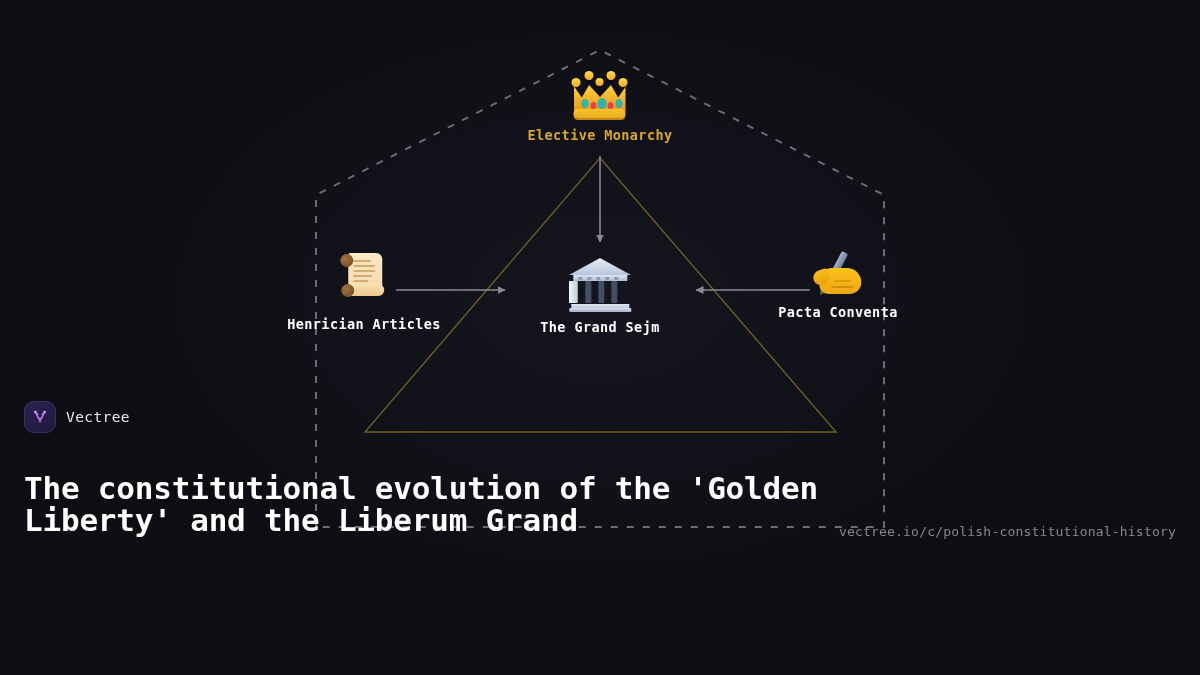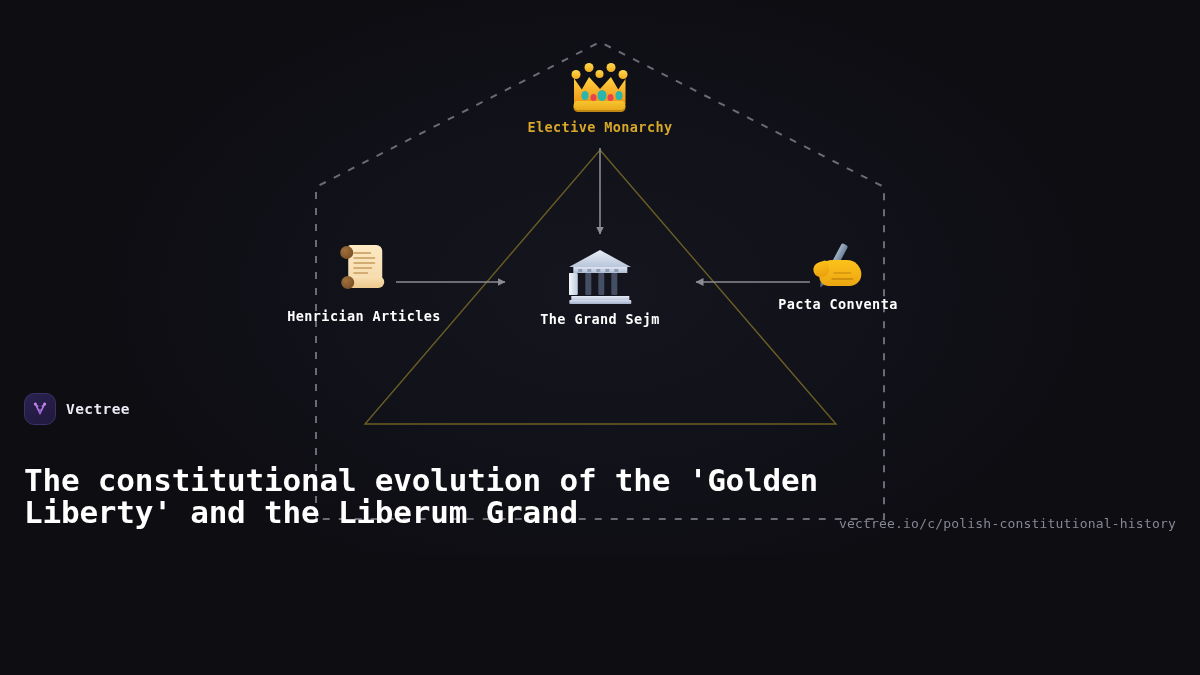--- a/index.html
+++ b/index.html
@@ -9,20 +9,21 @@
     font-family:"DejaVu Sans Mono","Liberation Mono",monospace;
     overflow:hidden;
   }
   #stage{
     position:relative;
     width:1200px; height:555px;
     background:
       radial-gradient(ellipse 640px 400px at 600px 290px, #15151f 0%, #111119 45%, #0d0d12 78%),
       #0d0d12;
     overflow:hidden;
+    margin-top:8px;
   }
   #diagram-svg{
     position:absolute; left:0; top:0; width:1200px; height:675px;
     pointer-events:none;
   }
   
   .node{
     position:absolute;
     display:flex; flex-direction:column; align-items:center;
     transform:translateX(-50%);
@@ -196,21 +197,21 @@
     display:flex; align-items:center; gap:10px;
   }
   #brand .mark{
     width:32px; height:32px; border-radius:10px;
     background:linear-gradient(145deg,#2a2250,#20183c);
     border:1px solid #3a3168;
     display:flex; align-items:center; justify-content:center;
   }
   #brand .mark svg{ display:block; }
   #brand .bname{
-    color:#eceaf5; font-size:14.5px; font-weight:700; letter-spacing:.4px;
+    color:#eceaf5; font-size:14.5px; font-weight:400; letter-spacing:.4px;
     font-family:"DejaVu Sans Mono","Liberation Mono",monospace;
   }
   #title{
     position:absolute; left:24px; bottom:27px; width:800px;
     color:#ffffff;
     font-size:31px; line-height:1.04; font-weight:700;
     letter-spacing:-0.2px;
     font-family:"DejaVu Sans Mono","Liberation Mono",monospace;
   }
   #url{

